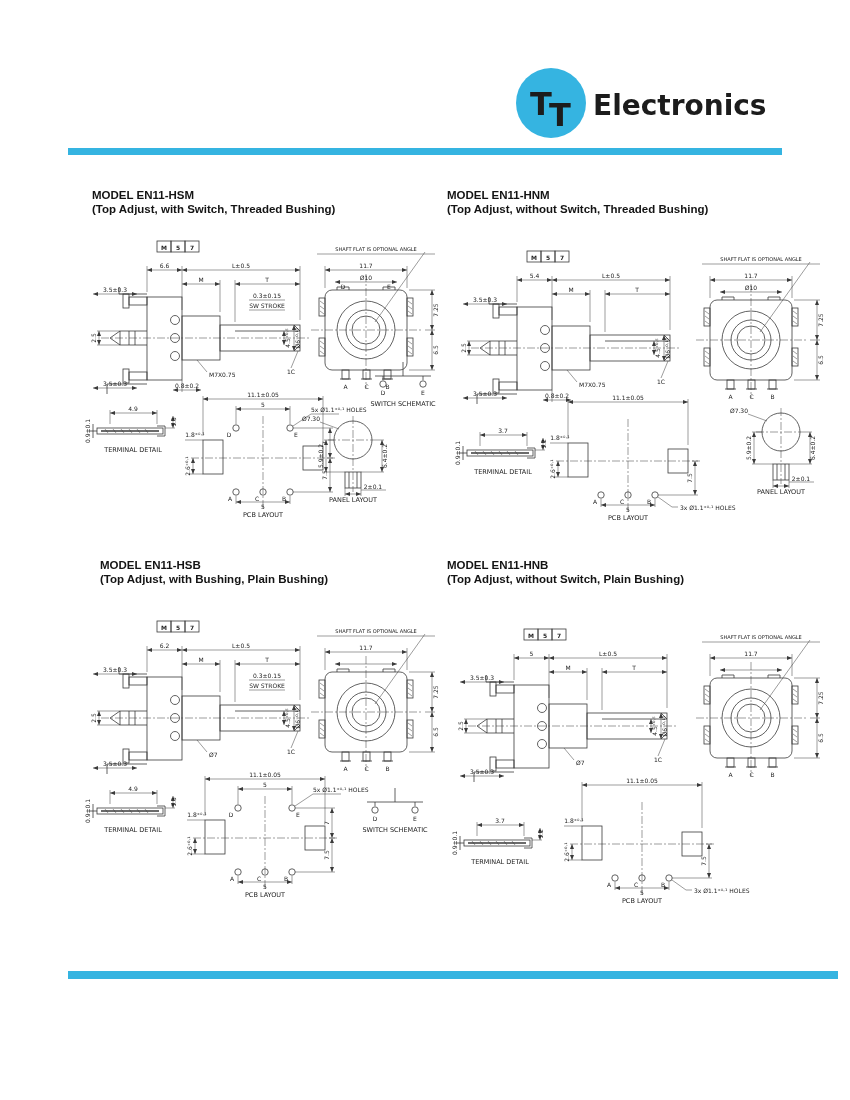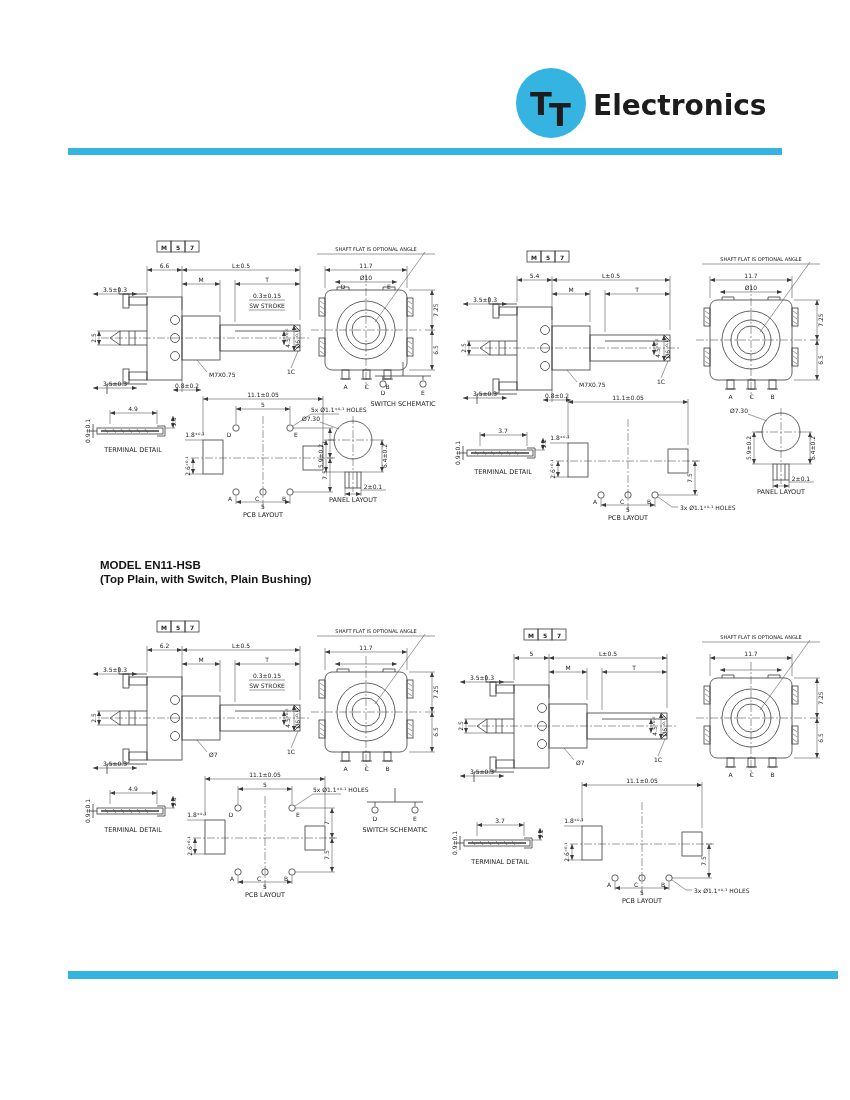--- a/index.html
+++ b/index.html
@@ -165,23 +165,35 @@
 
   <svg style="position:absolute;left:505px;top:60px" width="280" height="84">
     <circle cx="46" cy="43" r="35" fill="#35b4e1"></circle>
     <text x="36" y="55" class="m logo-word" font-size="32" fill="#ffffff">T</text>
     <text x="55" y="66" class="m logo-word" font-size="32" fill="#ffffff">T</text>
     <text x="88" y="55" class="logo-word" font-size="28" fill="#1a5b80">Electronics</text>
   </svg>
 
   <div class="bar" style="left:68px;top:148px;width:714px;height:7px"></div>
 
+  <div class="model-title" style="left:92px;top:188px">
+    <div>MODEL EN11-HSM</div>
+    <div>(Top Adjust, with Switch, Threaded Bushing)</div>
+  </div>
+  <div class="model-title" style="left:447px;top:188px">
+    <div>MODEL EN11-HNM</div>
+    <div>(Top Adjust, without Switch, Threaded Bushing)</div>
+  </div>
   <div class="model-title" style="left:100px;top:558px">
     <div>MODEL EN11-HSB</div>
-    <div>(Top Plain, with Switch, Plain Bushing)</div>
+    <div>(Top Adjust, with Bushing, Plain Bushing)</div>
+  </div>
+  <div class="model-title" style="left:447px;top:558px">
+    <div>MODEL EN11-HNB</div>
+    <div>(Top Adjust, without Switch, Plain Bushing)</div>
   </div>
 
   <svg class="q" style="left:85px;top:240px" width="360" height="278">
     <use href="#sym-side" x="0" y="12"></use>
     <g class="ln">
       <rect x="72" y="1" width="14" height="11"></rect>
         <rect x="86" y="1" width="14" height="11"></rect>
         <rect x="100" y="1" width="14" height="11"></rect>
     </g>
     <text class="dt m" x="79" y="9.5">M</text>

